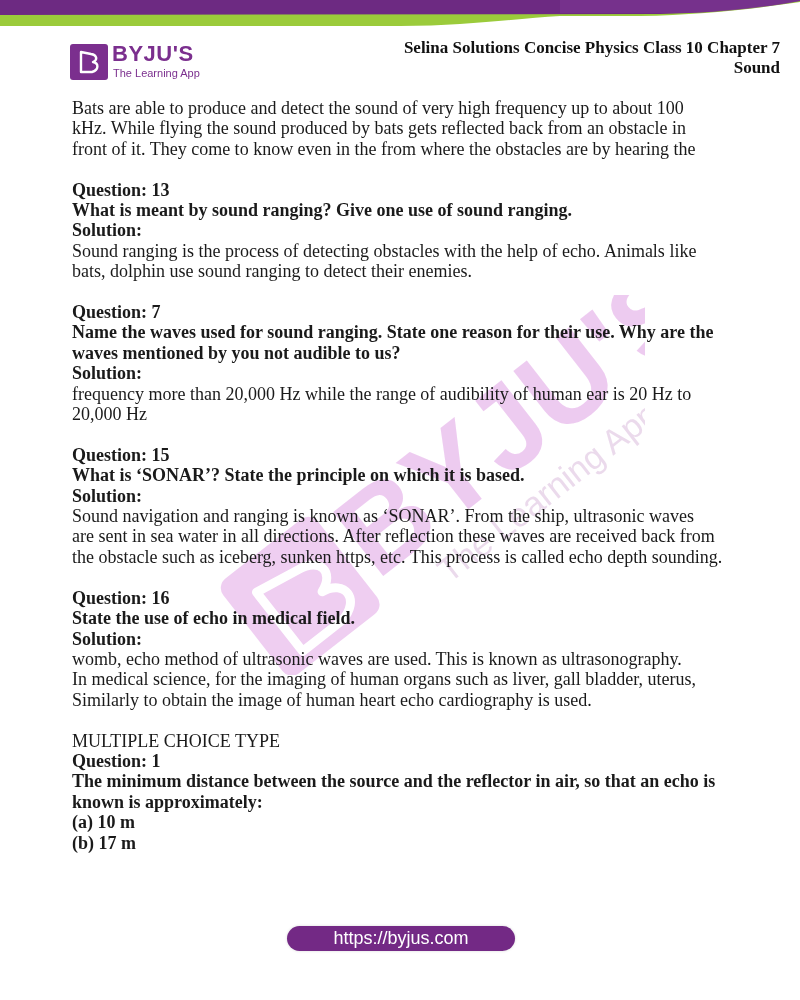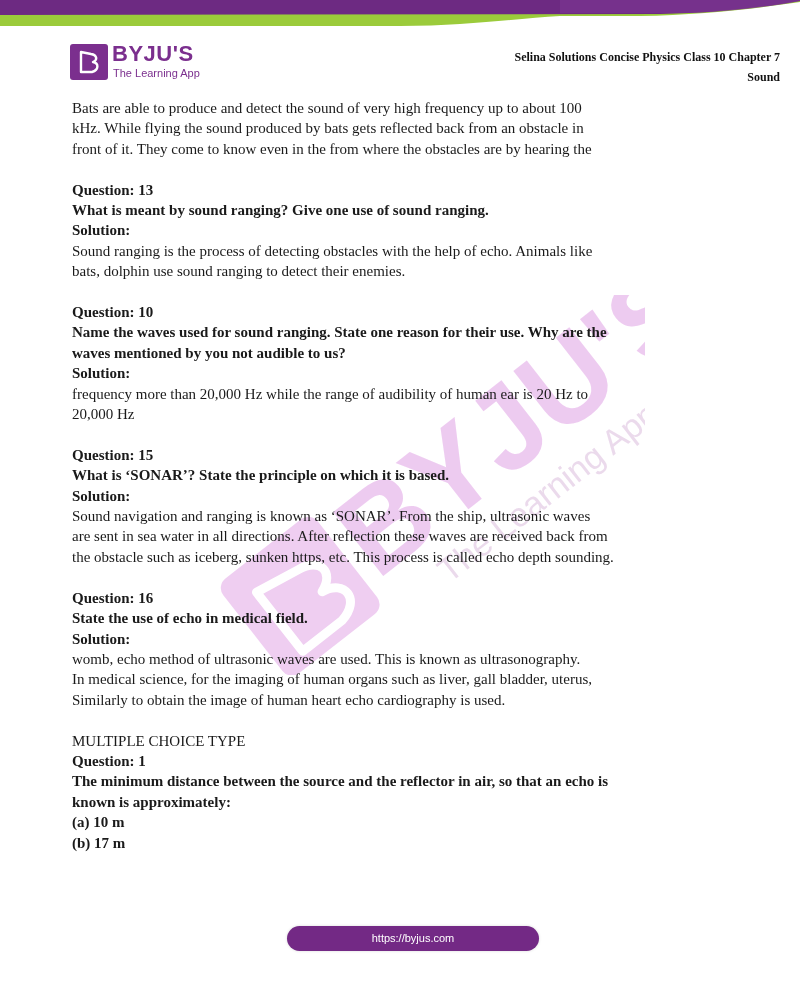--- a/index.html
+++ b/index.html
@@ -21,46 +21,46 @@
     position: absolute; left: 42px; top: -2px;
     font-family: "Liberation Sans", "DejaVu Sans", sans-serif;
     font-size: 22px; font-weight: bold; letter-spacing: 0.5px; color: #7b2f8e; line-height: 24px;
   }
   .logo-tag {
     position: absolute; left: 43px; top: 22px;
     font-family: "Liberation Sans", "DejaVu Sans", sans-serif;
     font-size: 11px; color: #7b2f8e; line-height: 14px;
   }
   .doc-title {
-    position: absolute; right: 20px; top: 48px; width: 480px;
-    text-align: right; font-weight: bold; font-size: 12px; line-height: 19.5px; color: #111;
+    position: absolute; right: 20px; top: 38px; width: 480px;
+    text-align: right; font-weight: bold; font-size: 17px; line-height: 19.5px; color: #111;
   }
 
   
   .watermark {
     position: absolute; left: 175px; top: 295px; width: 470px; height: 380px;
     pointer-events: none; z-index: 0;
   }
 
   
   .content {
     position: absolute; left: 72px; top: 98px; width: 670px;
-    font-size: 15px; line-height: 20.4px; z-index: 1;
+    font-size: 18px; line-height: 20.4px; z-index: 1;
   }
   .block { margin-bottom: 20.4px; }
   .line { display: block; white-space: nowrap; }
   .b { font-weight: bold; }
 
   
   .footer-pill {
-    position: absolute; left: 287px; top: 926px; width: 252px; height: 25px;
+    position: absolute; left: 287px; top: 926px; width: 228px; height: 25px;
     background: #732985; border-radius: 13px;
     box-shadow: 0 0 3px rgba(0,0,0,0.15);
     color: #ffffff; text-align: center;
-    font-family: "Liberation Sans", "DejaVu Sans", sans-serif; font-size: 11px; line-height: 25px;
+    font-family: "Liberation Sans", "DejaVu Sans", sans-serif; font-size: 18px; line-height: 25px;
   }
 </style>
 </head>
 <body>
 
 <div class="top-band">
   <svg width="800" height="28" viewBox="0 0 800 28">
     <path d="M0 0 H800 V2 C760 8, 700 15, 640 16 L560 16 C520 18, 470 26, 400 26 L0 26 Z" fill="#9bcb3b"></path>
     <path d="M0 0 H800 V1 C770 6, 720 13, 660 14 L0 15 Z" fill="#6d2a82"></path>
     <path d="M560 0 H800 V1 C780 5, 740 11, 690 13 L560 13 Z" fill="#7a3590" opacity="0.7"></path>
@@ -103,21 +103,21 @@
 
   <div class="block">
     <span class="line b">Question: 13</span>
     <span class="line b">What is meant by sound ranging? Give one use of sound ranging.</span>
     <span class="line b">Solution:</span>
     <span class="line">Sound ranging is the process of detecting obstacles with the help of echo. Animals like</span>
     <span class="line">bats, dolphin use sound ranging to detect their enemies.</span>
   </div>
 
   <div class="block">
-    <span class="line b">Question: 10</span>
+    <span class="line b">Question: 7</span>
     <span class="line b">Name the waves used for sound ranging. State one reason for their use. Why are the</span>
     <span class="line b">waves mentioned by you not audible to us?</span>
     <span class="line b">Solution:</span>
     <span class="line">frequency more than 20,000 Hz while the range of audibility of human ear is 20 Hz to</span>
     <span class="line">20,000 Hz</span>
   </div>
 
   <div class="block">
     <span class="line b">Question: 15</span>
     <span class="line b">What is ‘SONAR’? State the principle on which it is based.</span>

